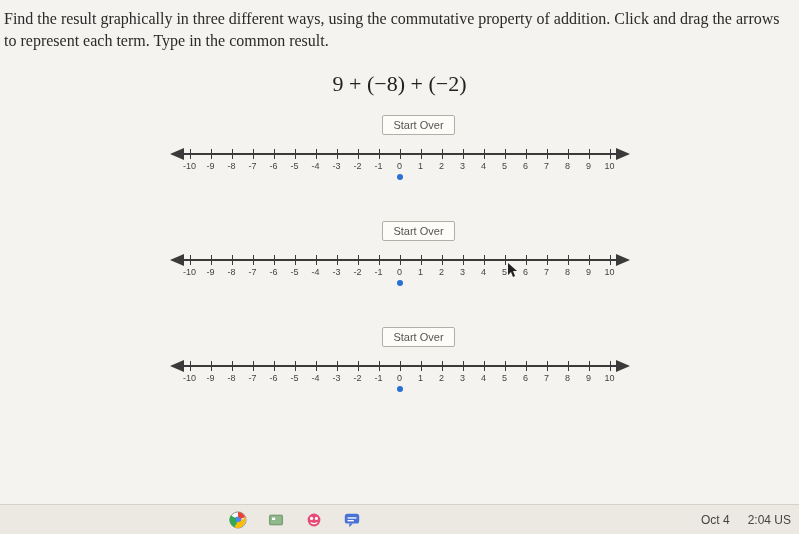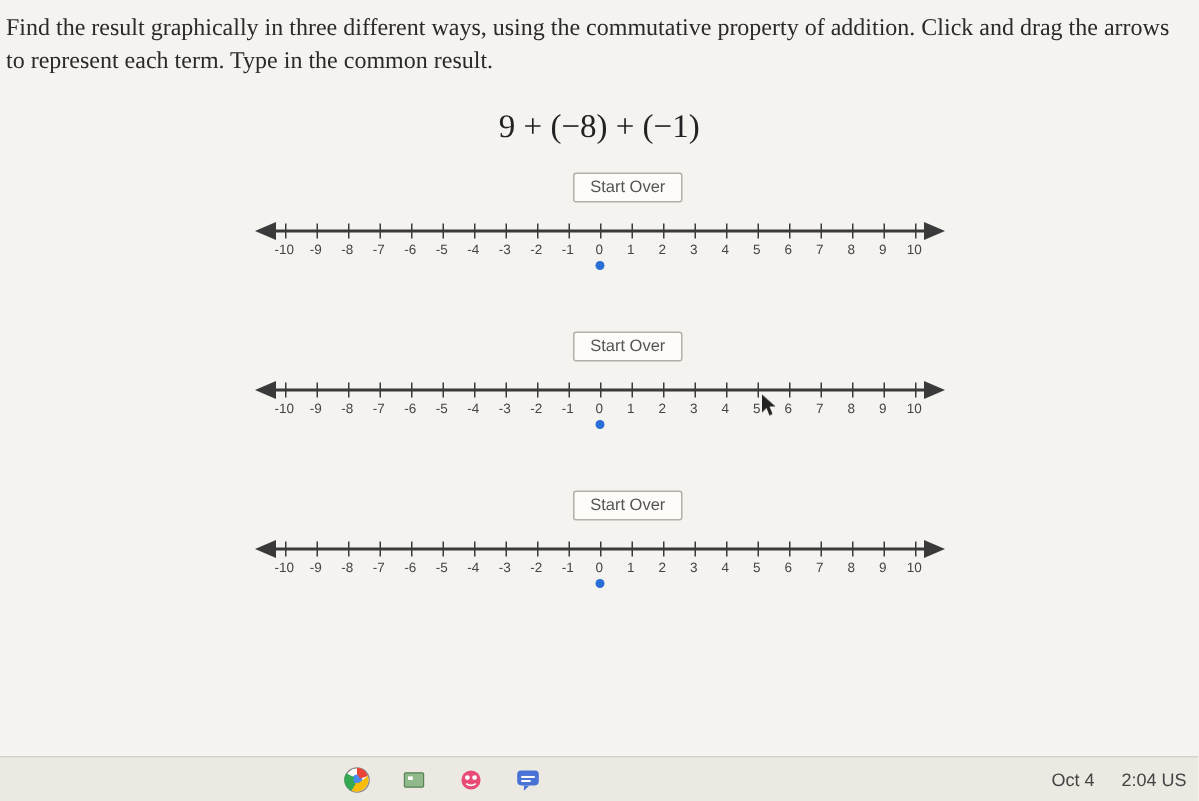--- a/index.html
+++ b/index.html
@@ -131,21 +131,21 @@
       font-family: Arial, sans-serif;
       font-size: 12px;
       color: #444;
     }
   </style>
 </head>
 <body>
 
 <div class="instructions">Find the result graphically in three different ways, using the commutative property of addition. Click and drag the arrows to represent each term. Type in the common result.</div>
 
-<div class="expression">9 + (−8) + (−1)</div>
+<div class="expression">9 + (−8) + (−2)</div>
 
 <div class="diagram-wrap">
 
   <div class="numline-block">
     <button class="start-over-btn">Start Over</button>
     <div class="numline" id="nl1">
       <div class="arrow-left"></div>
       <div class="axis"></div>
       <div class="arrow-right"></div>
     <div class="tick" style="left: 20px;"></div>

